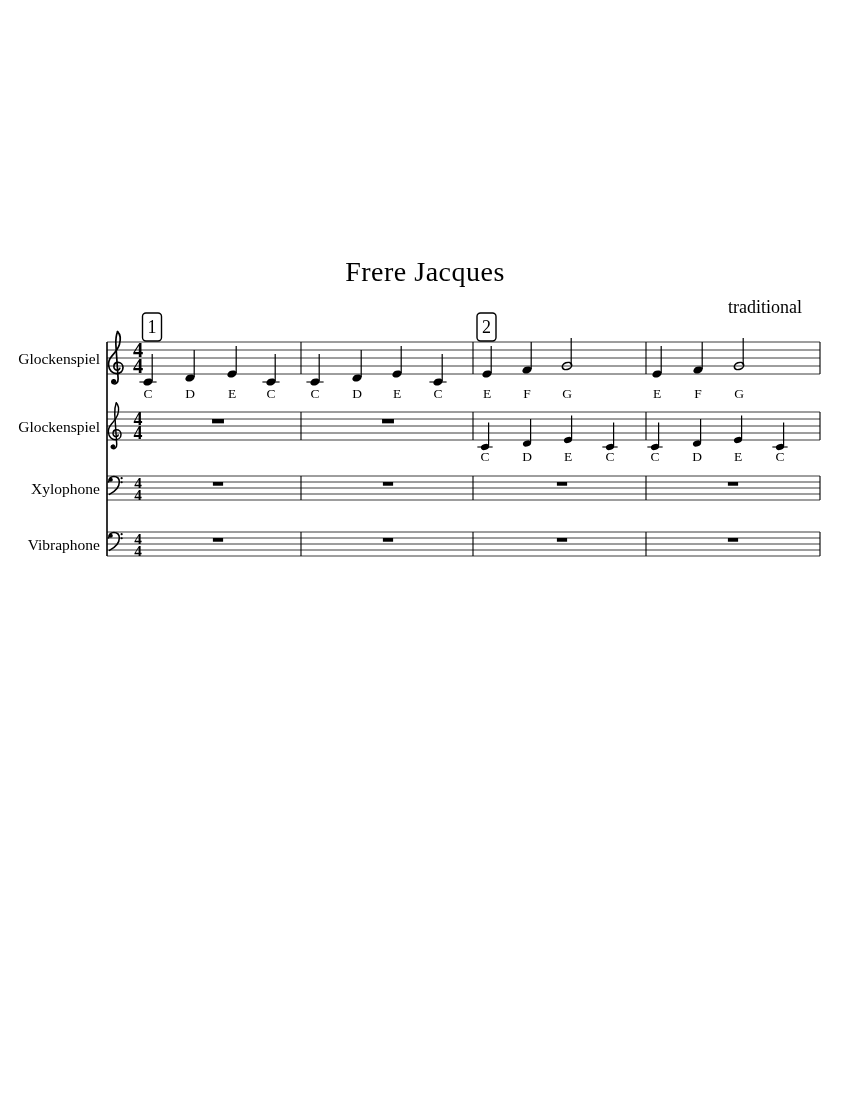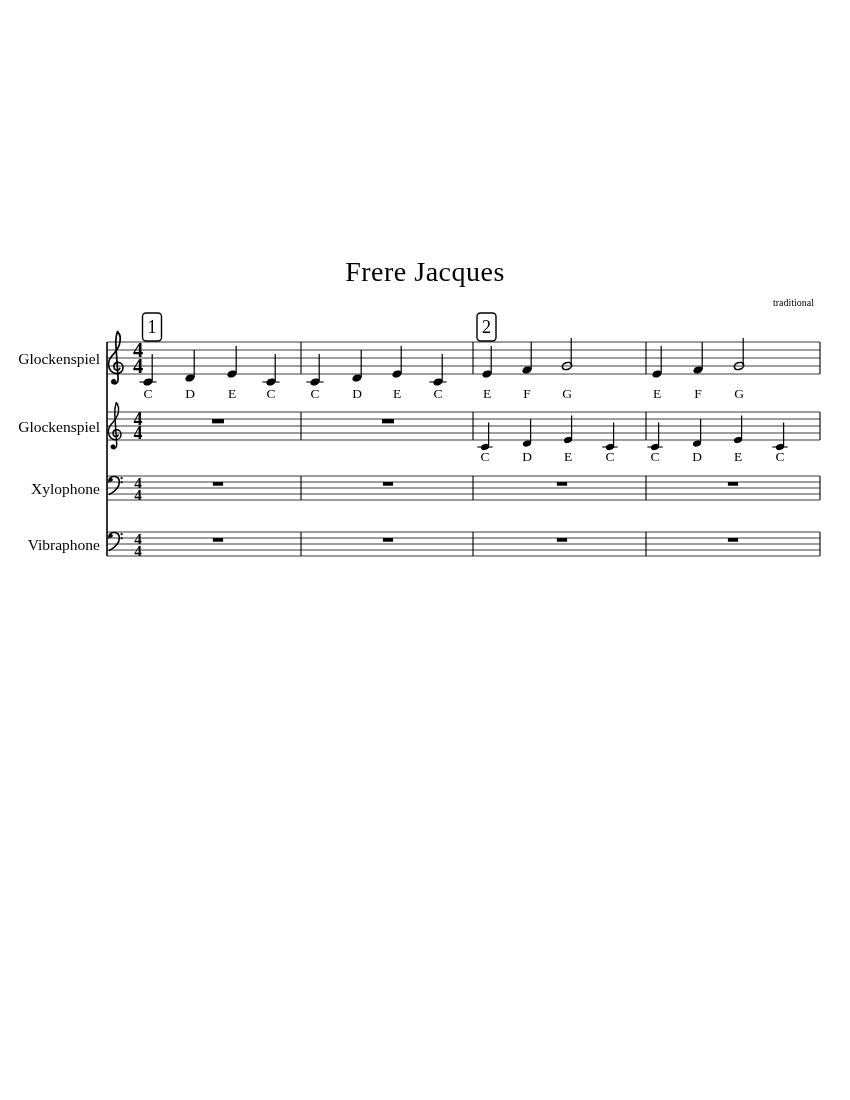--- a/index.html
+++ b/index.html
@@ -1,20 +1,20 @@
 <!DOCTYPE html>
 <html><head>
 <meta charset="utf-8">
 <style>
   html,body{margin:0;padding:0;background:#fff;}
   .page{position:relative;width:850px;height:1022px;background:#ffffff;overflow:hidden;
         font-family:"Liberation Serif","DejaVu Serif",serif;color:#000;}
   .title{position:absolute;top:256px;left:0;width:100%;text-align:center;
          font-size:28px;letter-spacing:0.5px;}
-  .credit{position:absolute;top:297px;right:36px;font-size:10px;}
+  .credit{position:absolute;top:297px;right:48px;font-size:18px;}
   svg{position:absolute;top:0;left:0;}
 </style>
 </head>
 <body>
 
 <div class="page">
   <div class="title">Frere Jacques</div>
   <div class="credit">traditional</div>
   <svg id="score" width="850" height="1100" viewBox="0 0 850 1100">
       <g>

